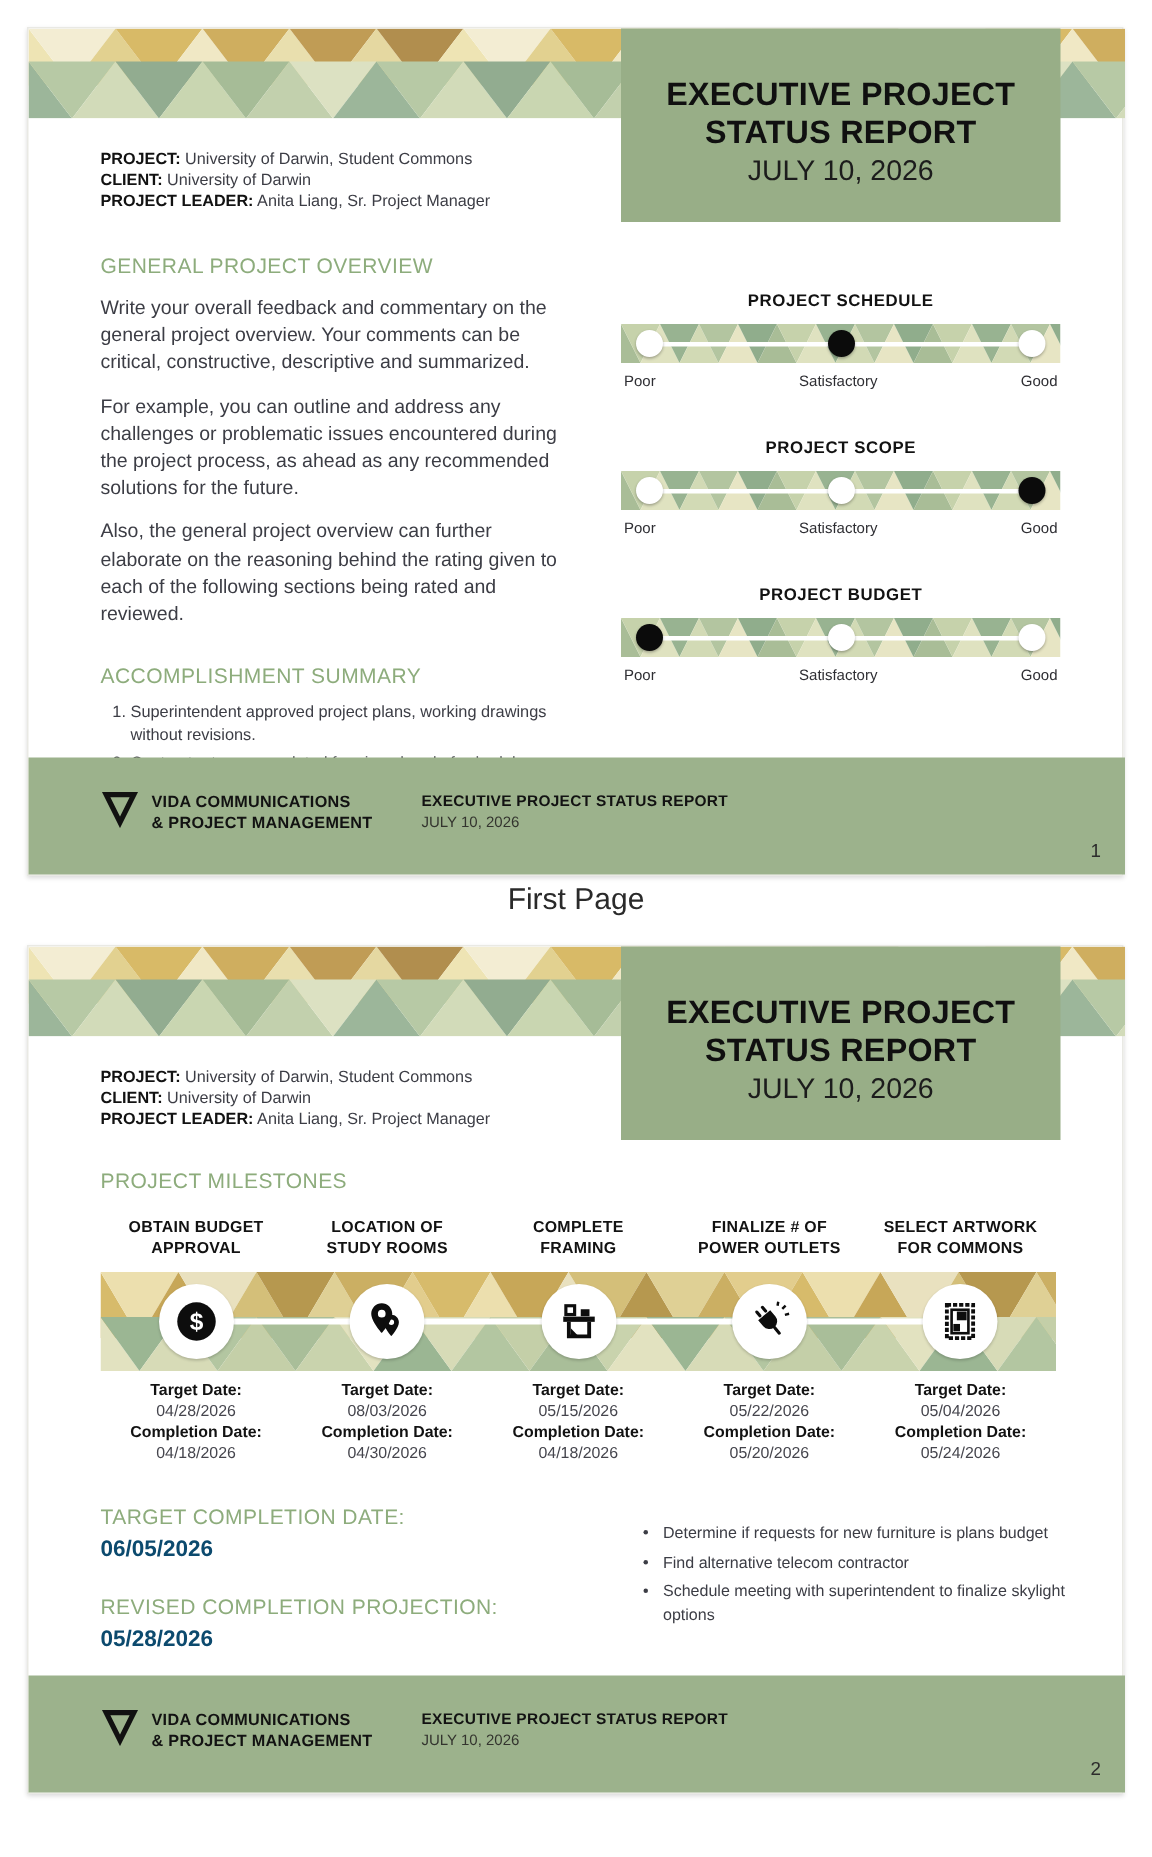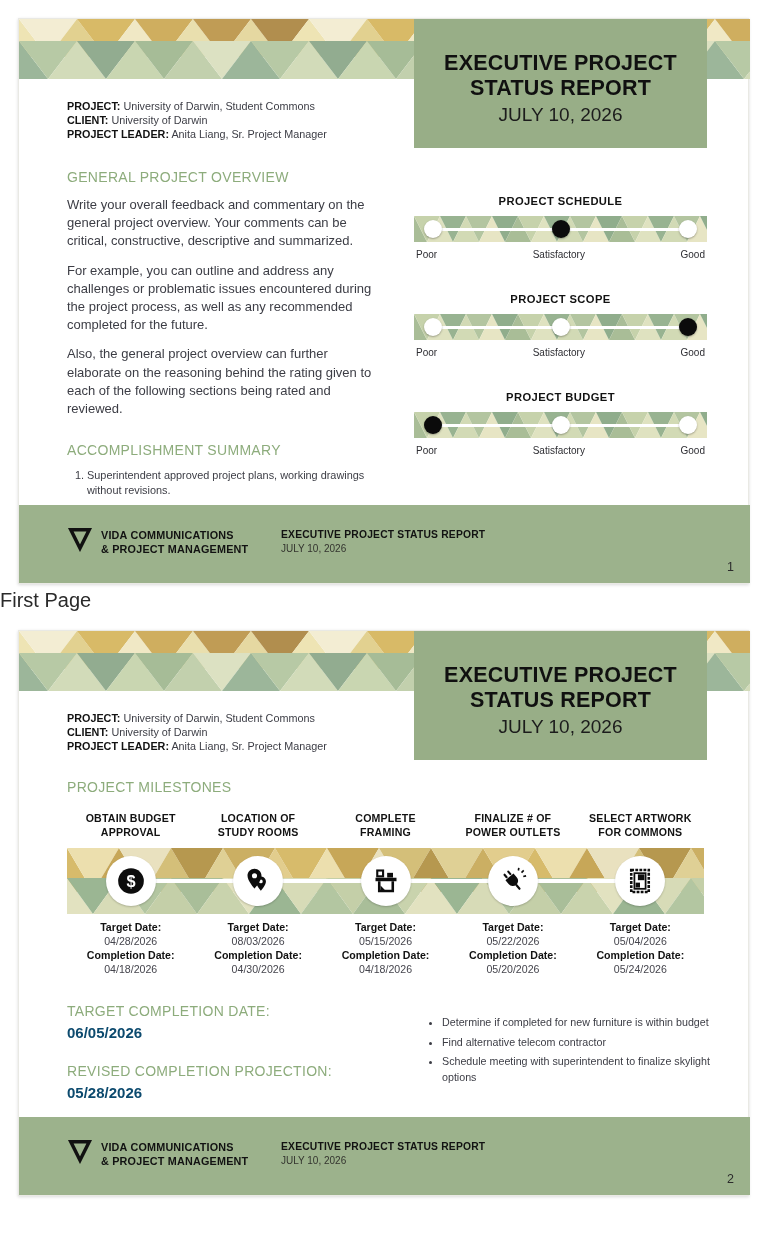--- a/index.html
+++ b/index.html
@@ -78,21 +78,21 @@
   .bottomright li{margin-bottom:4px;}
 
   .footer{position:absolute;left:0;bottom:0;width:731px;height:78px;background:var(--footer);}
   .f-logo{position:absolute;left:48px;top:21px;width:26px;height:26px;}
   .f-company{position:absolute;left:82px;top:23px;font-size:10.8px;font-weight:bold;line-height:1.3;color:#121212;letter-spacing:.2px;}
   .f-report{position:absolute;left:262px;top:24px;}
   .f-report .rt{font-size:10.3px;font-weight:bold;color:#121212;letter-spacing:.2px;}
   .f-report .rd{font-size:10px;color:#33342e;margin-top:3px;}
   .f-page{position:absolute;right:16px;bottom:9px;font-size:12.5px;color:#2c2c2c;}
 
-  .caption{position:absolute;left:0;width:768px;text-align:left;font-size:20px;color:#2a2a2a;}
+  .caption{position:absolute;left:0;width:768px;text-align:center;font-size:20px;color:#2a2a2a;}
 </style>
 </head>
 <body>
 
 <div class="canvas">
 
   <div class="page" style="top:18px">
     <div class="band">
       <svg width="731" height="60" viewBox="0 0 731 60" preserveAspectRatio="none">
           <polygon points="-29,38 29,38 0,0" fill="#eee4b4"></polygon>
@@ -160,21 +160,21 @@
 
     <div class="info">
       <div><b>PROJECT:</b> <span>University of Darwin, Student Commons</span></div>
       <div><b>CLIENT:</b> <span>University of Darwin</span></div>
       <div><b>PROJECT LEADER:</b> <span>Anita Liang, Sr. Project Manager</span></div>
     </div>
 
     <div class="leftcol">
       <h3 class="green">GENERAL PROJECT OVERVIEW</h3>
       <p>Write your overall feedback and commentary on the general project overview. Your comments can be critical, constructive, descriptive and summarized.</p>
-      <p>For example, you can outline and address any challenges or problematic issues encountered during the project process, as well as any recommended completed for the future.</p>
+      <p>For example, you can outline and address any challenges or problematic issues encountered during the project process, as ahead as any recommended solutions for the future.</p>
       <p>Also, the general project overview can further elaborate on the reasoning behind the rating given to each of the following sections being rated and reviewed.</p>
       <h3 class="green second">ACCOMPLISHMENT SUMMARY</h3>
       <ol>
         <li>Superintendent approved project plans, working drawings without revisions.</li>
         <li>Contractor team completed framing ahead of schedule.</li>
       </ol>
     </div>
 
     <div class="rightcol">
       <div class="rating">
@@ -528,21 +528,21 @@
 
     <div class="bottomleft">
       <h3 class="green">TARGET COMPLETION DATE:</h3>
       <div class="big">06/05/2026</div>
       <h3 class="green second">REVISED COMPLETION PROJECTION:</h3>
       <div class="big">05/28/2026</div>
     </div>
 
     <div class="bottomright">
       <ul>
-        <li>Determine if completed for new furniture is within budget</li>
+        <li>Determine if requests for new furniture is plans budget</li>
         <li>Find alternative telecom contractor</li>
         <li>Schedule meeting with superintendent to finalize skylight options</li>
       </ul>
     </div>
 
     <div class="footer">
       <svg class="f-logo" viewBox="0 0 24 24">
         <polygon points="3.5,3.5 20.5,3.5 12,20.5" fill="none" stroke="#111111" stroke-width="3.2"></polygon>
       </svg>
       <div class="f-company">

